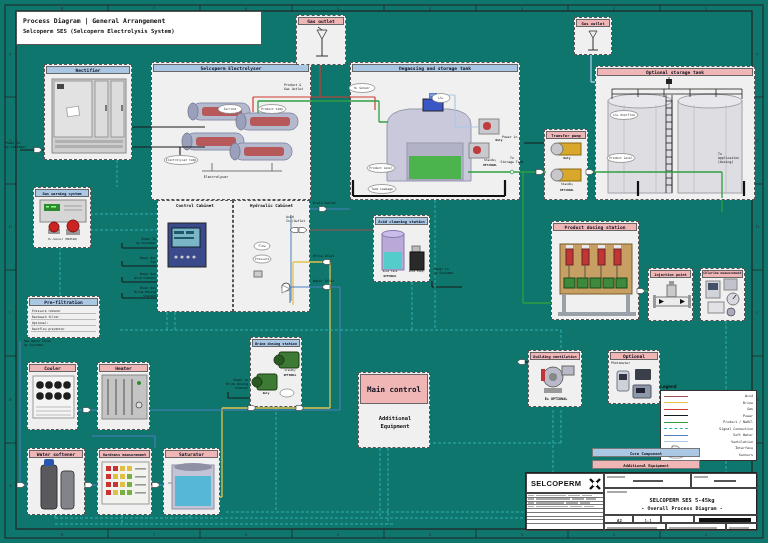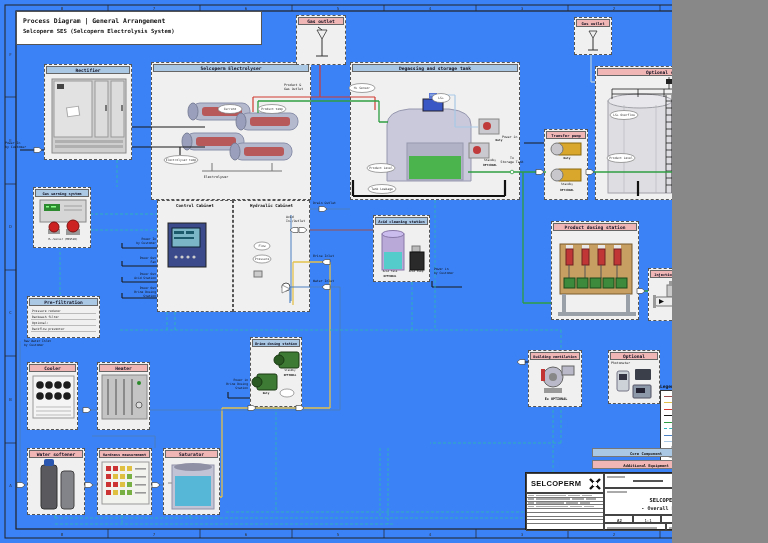--- a/index.html
+++ b/index.html
@@ -1,16 +1,16 @@
 <!DOCTYPE html>
 <html><head>
 <meta charset="utf-8">
 <style>
   html,body{margin:0;padding:0;background:#888;}
-  #sheet{position:relative;width:672px;height:543px;background:#3b82f6;overflow:hidden;
+  #sheet{position:relative;width:768px;height:543px;background:#0f766e;overflow:hidden;
          font-family:"DejaVu Sans Mono","Liberation Mono",monospace;color:#111;}
   svg{position:absolute;left:0;top:0;}
   .lay0{z-index:0;} .lay1{z-index:1;} .box{z-index:2;} .lay3{z-index:3;pointer-events:none;} .lbl{z-index:4;}
   .box{position:absolute;border:1px dashed #555;background:#f0f0f0;box-sizing:border-box;}
   .hdr{position:absolute;left:1px;right:1px;top:1px;height:8px;border:0.5px solid #666;
        font-size:4.6px;font-weight:bold;text-align:center;line-height:8px;box-sizing:border-box;color:#101020;}
   .core{background:#aac7e4;} .add{background:#f0b5b5;}
   .plain{position:absolute;left:0;right:0;top:2px;font-size:4.2px;font-weight:bold;text-align:center;}
   .lbl{position:absolute;font-size:3.2px;line-height:1.25;color:#111;}
   .lbl.r{text-align:right;} .lbl.c{text-align:center;}
@@ -275,20 +275,25 @@
     <rect x="28" y="14" width="20" height="16" rx="2" fill="#3d7a33" stroke="#1a3a14"></rect>
     <circle cx="28" cy="22" r="5" fill="#2a5a22" stroke="#1a3a14"></circle>
     <rect x="6" y="36" width="20" height="16" rx="2" fill="#3d7a33" stroke="#1a3a14"></rect>
     <circle cx="6" cy="44" r="5" fill="#2a5a22" stroke="#1a3a14"></circle>
   </svg>
   <div class="inlab" style="left:26px;top:31px;width:26px;font-size:2.6px;">Standby</div>
   <div class="inlab b" style="left:26px;top:35.5px;width:26px;font-size:2.6px;">OPTIONAL</div>
   <div class="inlab b" style="left:4px;top:54px;width:22px;font-size:2.8px;">Duty</div>
 </div>
 
+<div class="box" style="left:358px;top:372px;width:72px;height:76px;">
+  <div class="hdr add" style="height:30px;line-height:30px;font-size:7.5px;">Main control</div>
+  <div class="inlab b" style="left:0;top:42px;width:72px;font-size:5.4px;">Additional</div>
+  <div class="inlab b" style="left:0;top:50px;width:72px;font-size:5.4px;">Equipment</div>
+</div>
 
 <div class="box" style="left:27px;top:362px;width:51px;height:68px;">
   <div class="hdr add">Cooler</div>
   <svg width="51" height="68">
     <rect x="5" y="13" width="41" height="42" fill="#f4f4f4" stroke="#999"></rect>
     <g fill="#1d1d1d">
           <circle cx="12" cy="22" r="3.8"></circle>
           <circle cx="21" cy="22" r="3.8"></circle>
           <circle cx="30" cy="22" r="3.8"></circle>
           <circle cx="39" cy="22" r="3.8"></circle>

